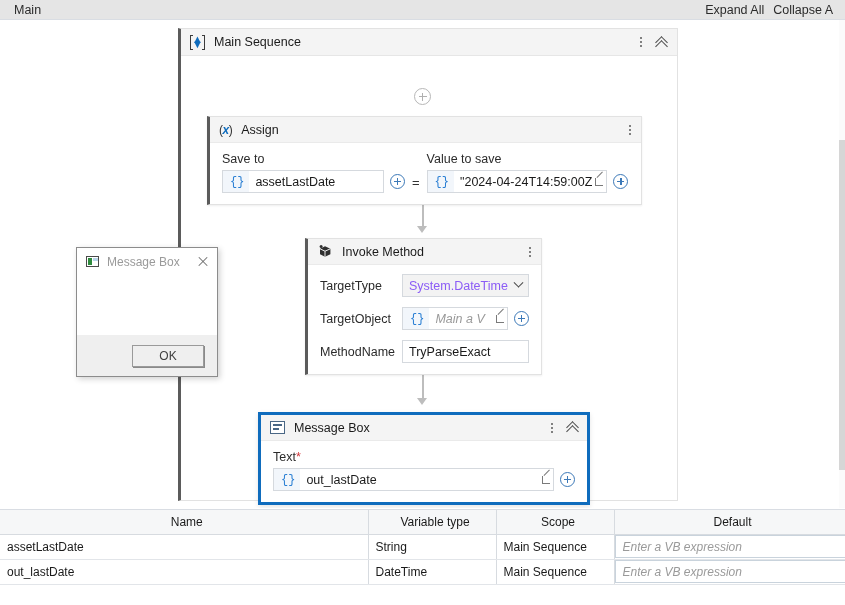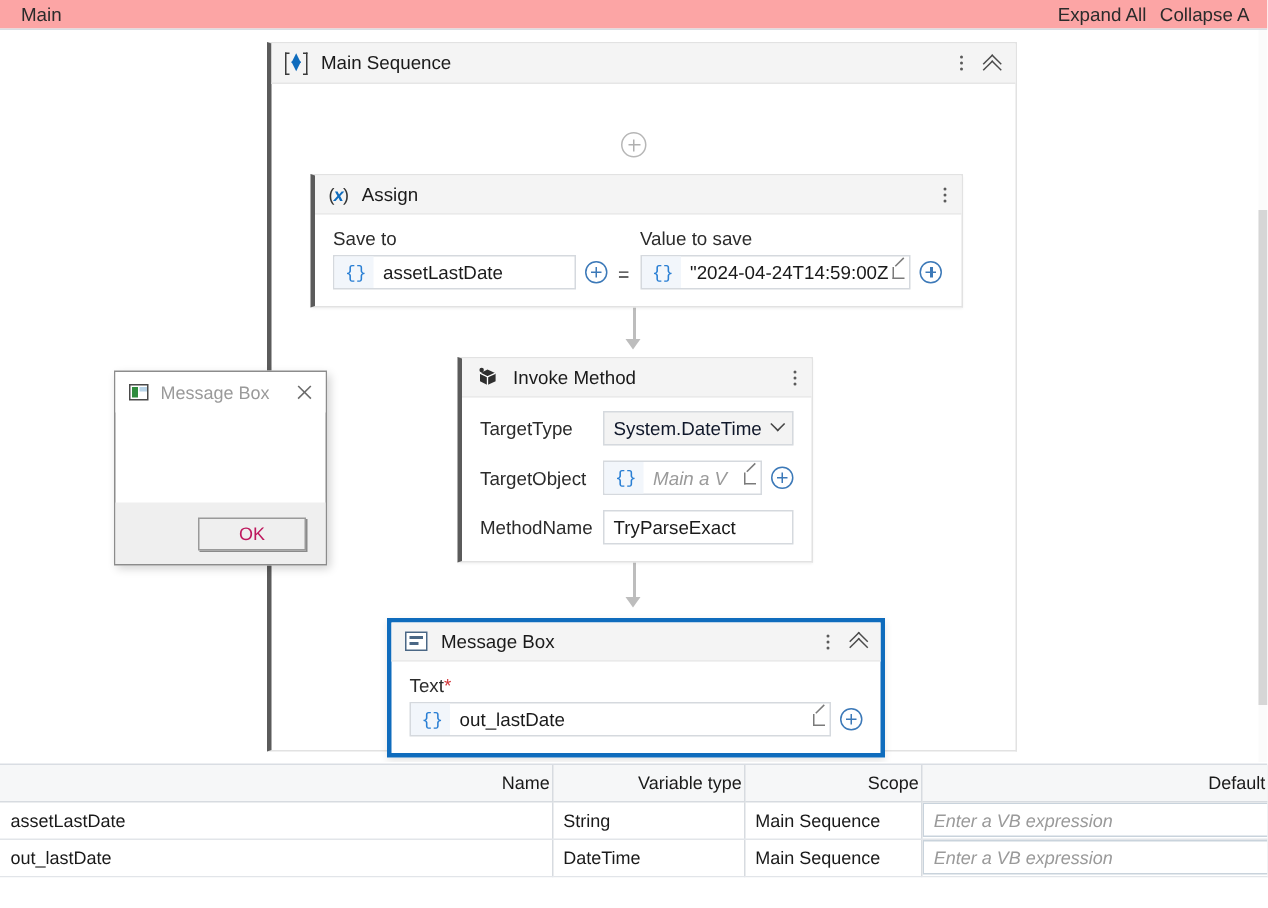--- a/index.html
+++ b/index.html
@@ -10,21 +10,21 @@
     background: #ffffff;
     font-family: "Liberation Sans", sans-serif;
     font-size: 12px;
     color: #1a1a1a;
   }
   #app { position: relative; width: 845px; height: 605px; }
 
   
   .topbar {
     position: absolute; left: 0; top: 0; width: 845px; height: 19px;
-    background: #fca5a5;
+    background: #e5e5e5;
     display: flex; align-items: center;
   }
   .topbar .crumb {
     margin-left: 14px; font-size: 12.5px; color: #2b2b2b;
   }
   .topbar .right-links {
     margin-left: auto; display: flex; align-items: center; gap: 9px;
     padding-right: 12px; overflow: hidden; white-space: nowrap;
   }
   .topbar .link {
@@ -203,21 +203,21 @@
   .assign-col-right { width: 190px; }
 
   
   #invoke-card { left: 305px; top: 218px; width: 237px; }
   .inv-row { display: flex; align-items: center; margin-bottom: 10px; }
   .inv-row:last-child { margin-bottom: 0; }
   .inv-label { font-size: 12.5px; color: #2b2b2b; width: 82px; flex: none; }
   .sel {
     flex: 1; height: 23px; border: 1px solid #d5d9de; background: #f3f3f3;
     display: flex; align-items: center; padding: 0 6px; font-size: 12.5px;
-    color: #0f172a; cursor: pointer;
+    color: #8b5cf6; cursor: pointer;
   }
   .caret-d {
     margin-left: auto; width: 7px; height: 7px;
     border-right: 1.4px solid #444; border-bottom: 1.4px solid #444;
     transform: rotate(45deg) translate(-2px,-2px);
   }
   .txtbox {
     flex: 1; height: 23px; border: 1px solid #d5d9de; background: #ffffff;
     display: flex; align-items: center; padding: 0 6px; font-size: 12.5px; color: #1a1a1a;
   }
@@ -260,34 +260,34 @@
     height: 62px; padding: 17px 0 0 11px; font-size: 12px; color: #111; background: #ffffff;
   }
   .dlg-footer {
     position: absolute; left: 0; right: 0; bottom: 0; height: 41px;
     background: #efefef; display: flex; align-items: center; justify-content: flex-end;
     padding-right: 13px;
   }
   .dlg-btn {
     width: 72px; height: 22px; background: #efefef; border: 1px solid #9a9a9a;
     box-shadow: 1px 1px 0 #8a8a8a;
-    font-size: 12px; color: #be185d; cursor: pointer;
+    font-size: 12px; color: #404040; cursor: pointer;
     display: flex; align-items: center; justify-content: center;
     font-family: "Liberation Sans", sans-serif;
   }
 
   
   .vars {
     position: absolute; left: 0; top: 509px; width: 845px; height: 96px;
     background: #ffffff; border-top: 1px solid #d9dde3;
   }
   .vars-table { width: 845px; border-collapse: collapse; table-layout: fixed; }
   .vars-table th {
     height: 24px; background: #f6f7f8; font-weight: normal; font-size: 12px;
-    color: #1a1a1a; text-align: right; padding-left: 7px;
+    color: #1a1a1a; text-align: center; padding-left: 7px;
     border-right: 1px solid #d7dbe0; border-bottom: 1px solid #d7dbe0; margin-left: 20px;
   }
   .vars-table td {
     height: 25px; font-size: 12px; color: #1a1a1a; padding-left: 7px;
     border-right: 1px solid #d7dbe0; border-bottom: 1px solid #e2e5e9;
     background: #ffffff; white-space: nowrap; overflow: hidden;
   }
   .vars-table td.default-cell { color: #9a9a9a; font-style: italic; }
   .vars-table td.default-cell .inner {
     border: 1px solid #c9d3dc; height: 23px; display: flex; align-items: center;

